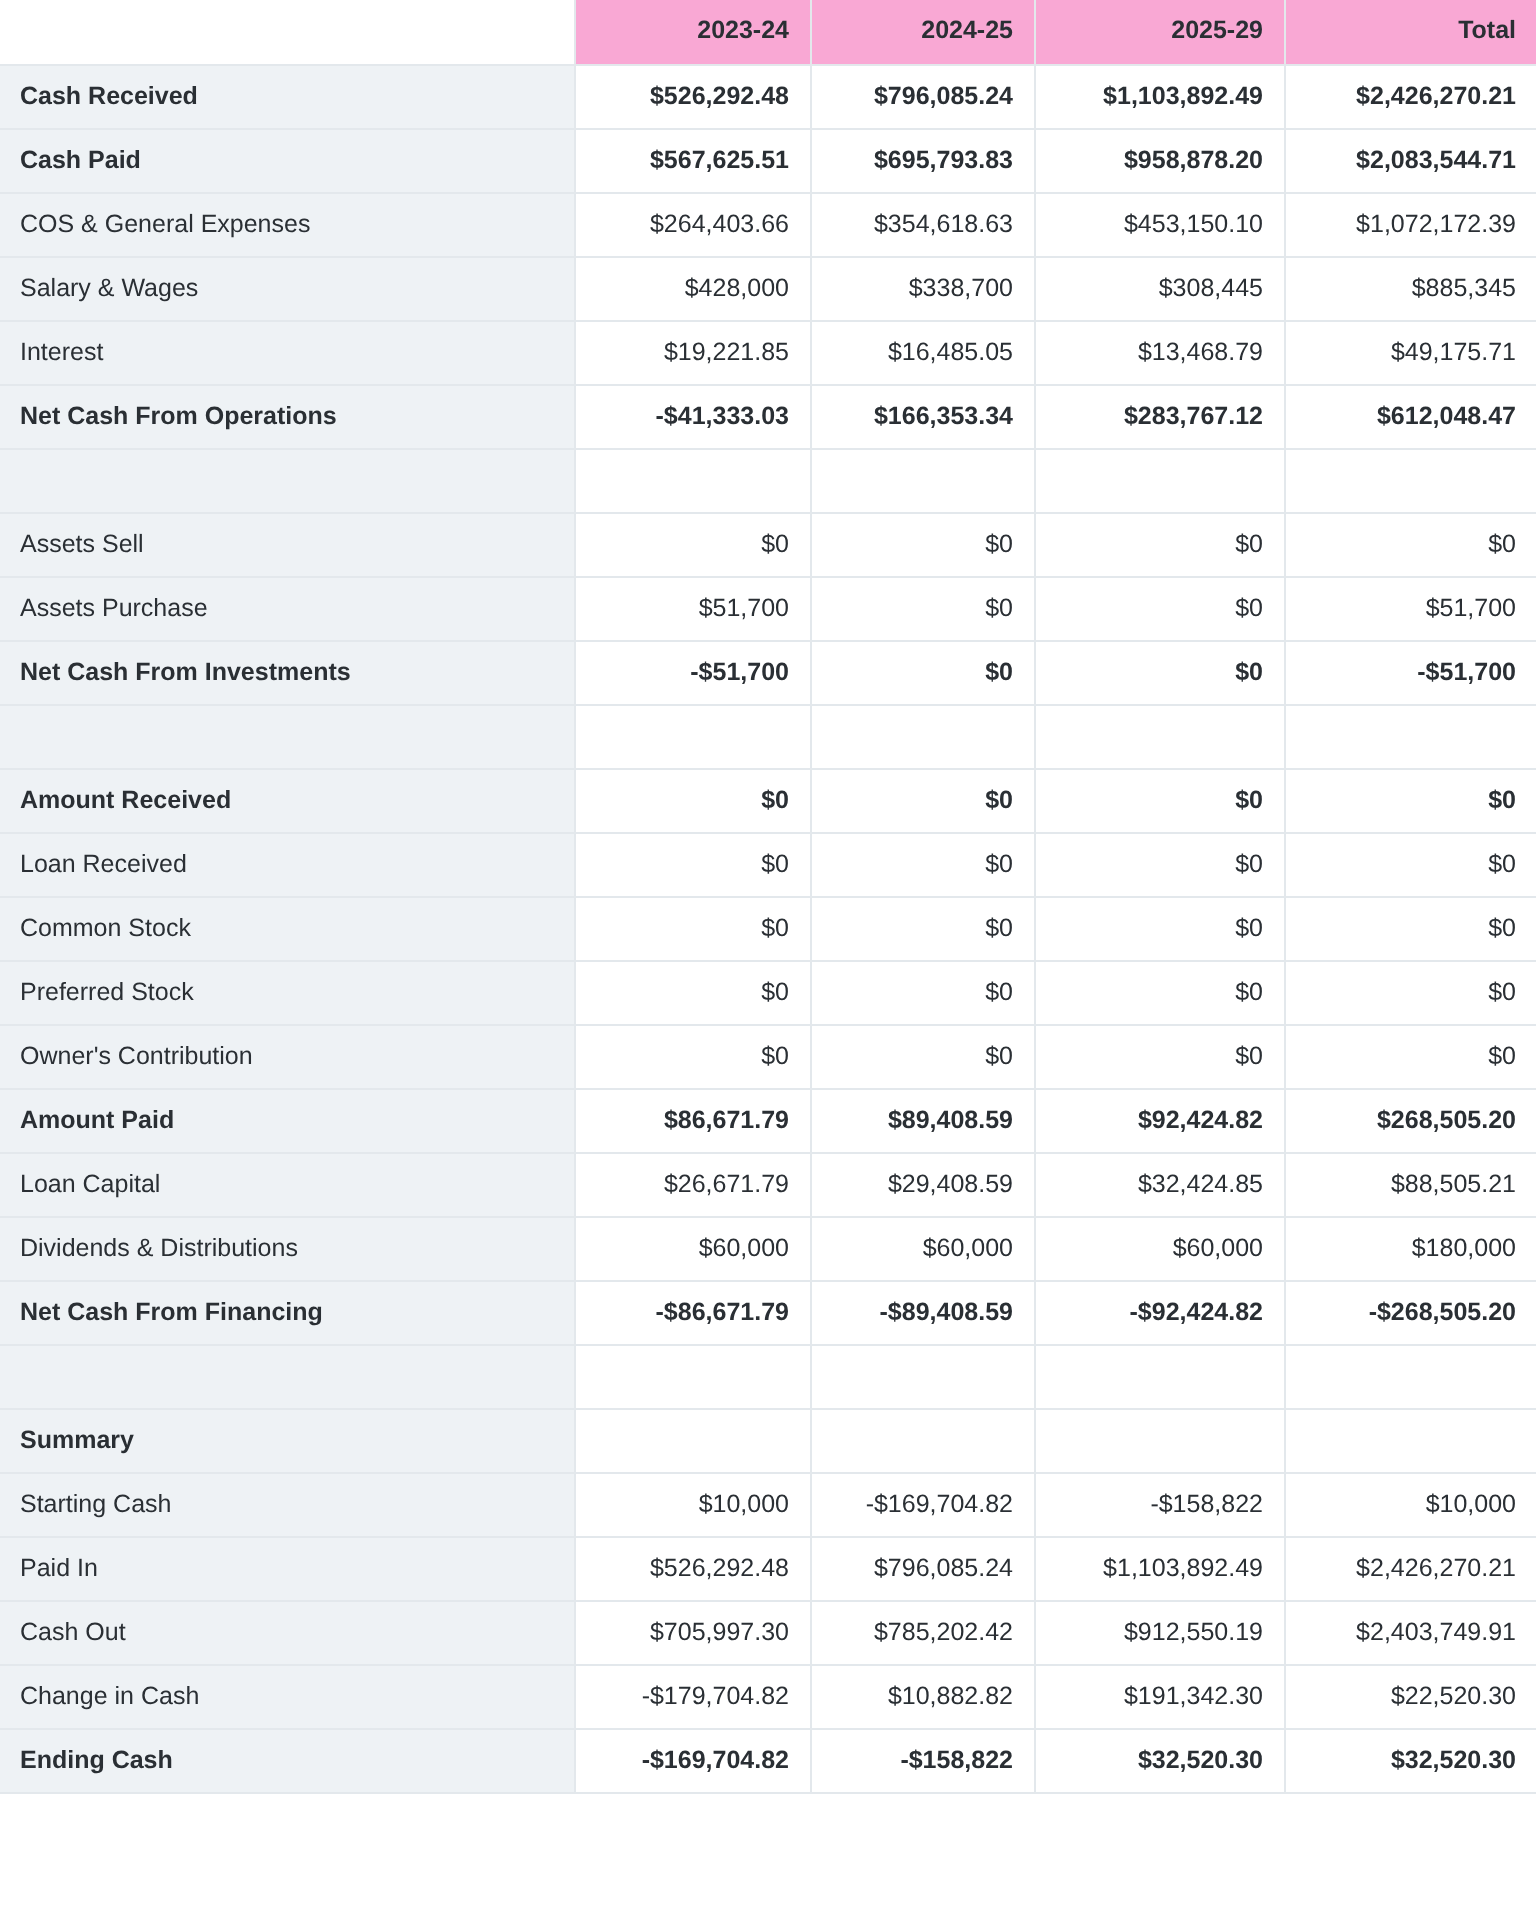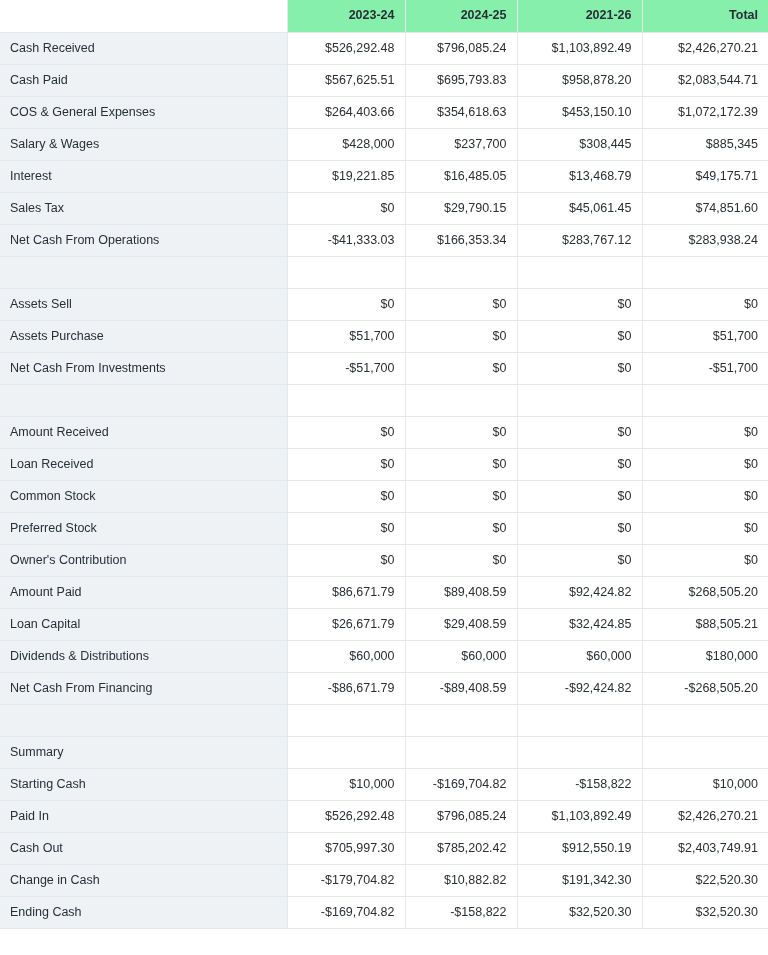--- a/index.html
+++ b/index.html
@@ -42,21 +42,21 @@
     overflow: hidden;
     white-space: nowrap;
   }
   #cashflow-table th:last-child,
   #cashflow-table td:last-child {
     border-right: none;
   }
 
   
   thead th {
-    background: #86efac;
+    background: #f9a8d4;
     font-weight: bold;
     text-align: right;
     font-size: 12.5px;
     color: #1d2226;
     border-bottom: 1px solid #dfe5ea;
   }
   thead th.label-head {
     background: #ffffff;
     border-right: 1px solid #e3e8ec;
   }
@@ -71,21 +71,21 @@
   
   td.value-cell {
     background: #ffffff;
     text-align: right;
     color: #2a2f34;
   }
 
   
   tr.bold td.label-cell,
   tr.bold td.value-cell {
-    font-weight: normal;
+    font-weight: bold;
     color: #14181c;
   }
 
   
   tr.spacer td {
     height: 32px;
   }
   tr.spacer td.label-cell { background: #eef2f5; }
   tr.spacer td.value-cell { background: #ffffff; }
 </style>
@@ -98,21 +98,21 @@
     <col class="c-y1">
     <col class="c-y2">
     <col class="c-y3">
     <col class="c-tot">
   </colgroup>
   <thead>
     <tr>
       <th class="label-head"></th>
       <th>2023-24</th>
       <th>2024-25</th>
-      <th>2021-26</th>
+      <th>2025-29</th>
       <th>Total</th>
     </tr>
   </thead>
   <tbody id="table-body">
       <tr class="bold">
         <td class="label-cell">Cash Received</td>
         <td class="value-cell">$526,292.48</td>
         <td class="value-cell">$796,085.24</td>
         <td class="value-cell">$1,103,892.49</td>
         <td class="value-cell">$2,426,270.21</td>
@@ -127,44 +127,37 @@
       <tr>
         <td class="label-cell">COS &amp; General Expenses</td>
         <td class="value-cell">$264,403.66</td>
         <td class="value-cell">$354,618.63</td>
         <td class="value-cell">$453,150.10</td>
         <td class="value-cell">$1,072,172.39</td>
       </tr>
       <tr>
         <td class="label-cell">Salary &amp; Wages</td>
         <td class="value-cell">$428,000</td>
-        <td class="value-cell">$237,700</td>
+        <td class="value-cell">$338,700</td>
         <td class="value-cell">$308,445</td>
         <td class="value-cell">$885,345</td>
       </tr>
       <tr>
         <td class="label-cell">Interest</td>
         <td class="value-cell">$19,221.85</td>
         <td class="value-cell">$16,485.05</td>
         <td class="value-cell">$13,468.79</td>
         <td class="value-cell">$49,175.71</td>
       </tr>
-      <tr>
-        <td class="label-cell">Sales Tax</td>
-        <td class="value-cell">$0</td>
-        <td class="value-cell">$29,790.15</td>
-        <td class="value-cell">$45,061.45</td>
-        <td class="value-cell">$74,851.60</td>
-      </tr>
       <tr class="bold">
         <td class="label-cell">Net Cash From Operations</td>
         <td class="value-cell">-$41,333.03</td>
         <td class="value-cell">$166,353.34</td>
         <td class="value-cell">$283,767.12</td>
-        <td class="value-cell">$283,938.24</td>
+        <td class="value-cell">$612,048.47</td>
       </tr>
       <tr class="spacer">
         <td class="label-cell"></td>
         <td class="value-cell"></td>
         <td class="value-cell"></td>
         <td class="value-cell"></td>
         <td class="value-cell"></td>
       </tr>
       <tr>
         <td class="label-cell">Assets Sell</td>

